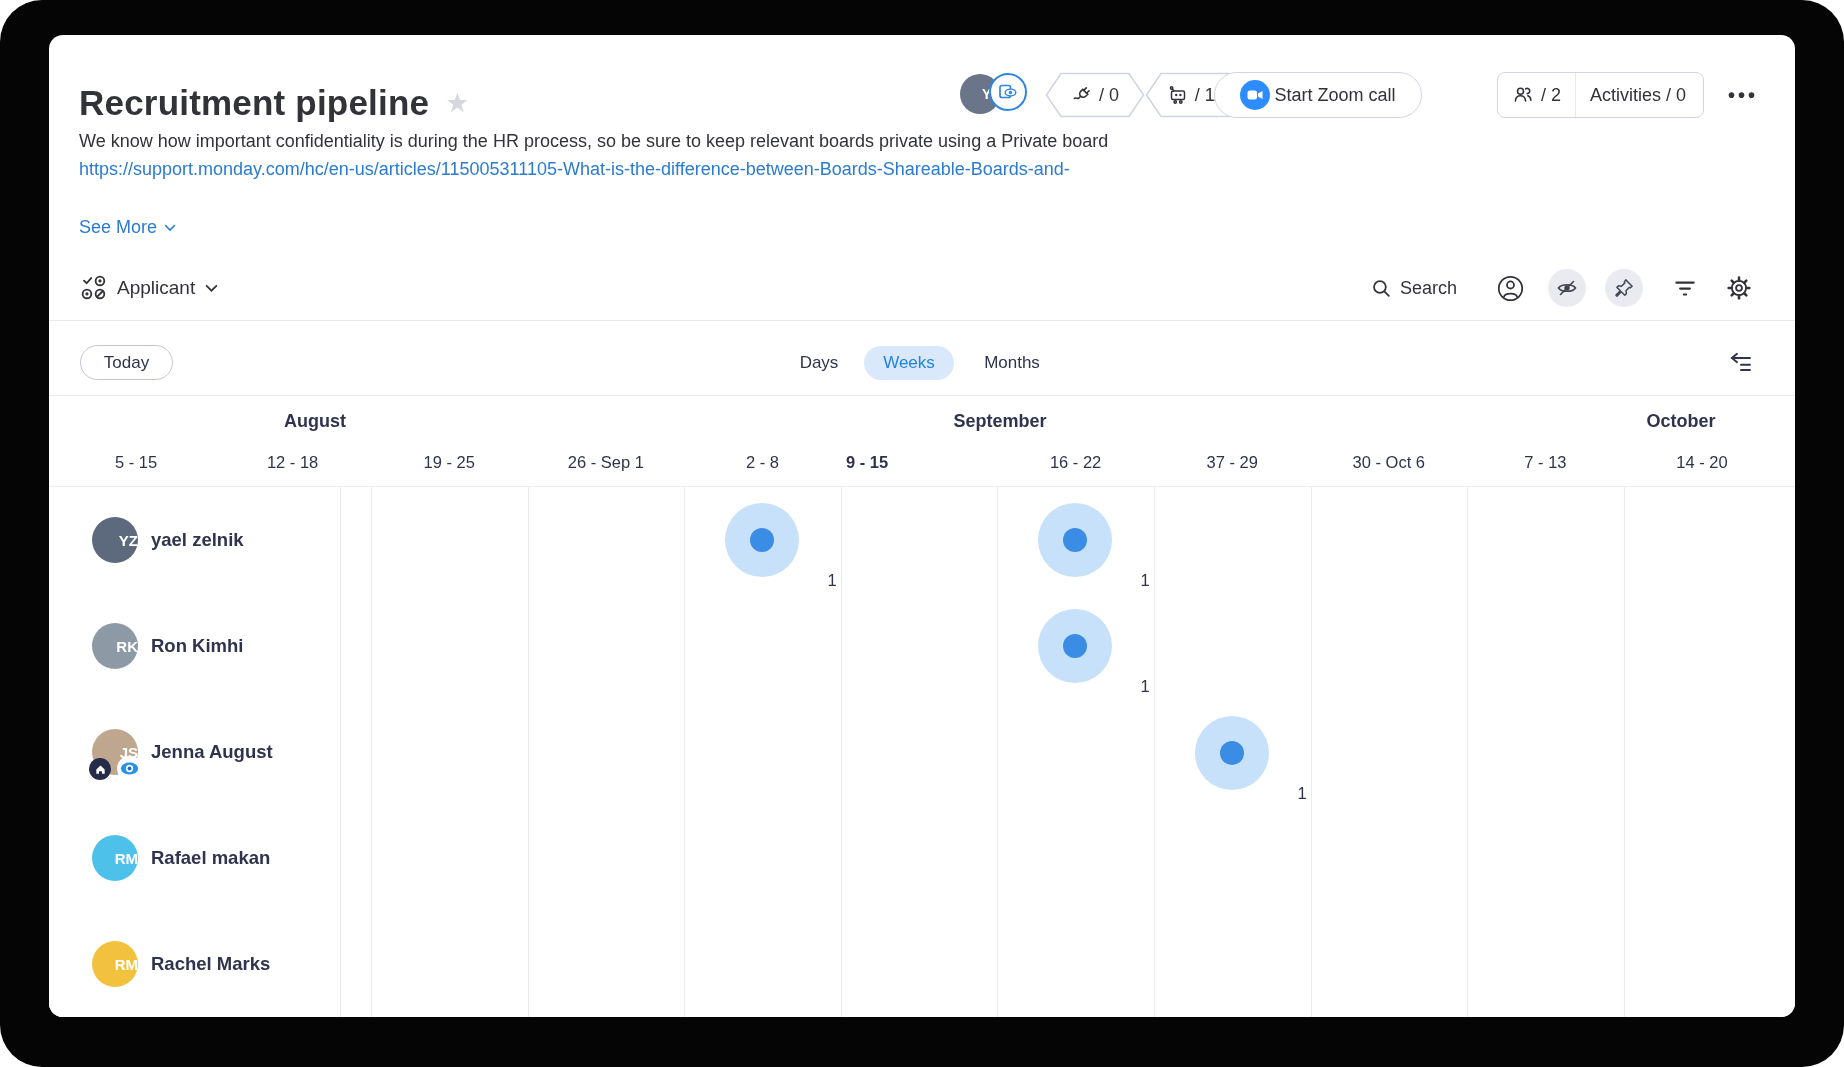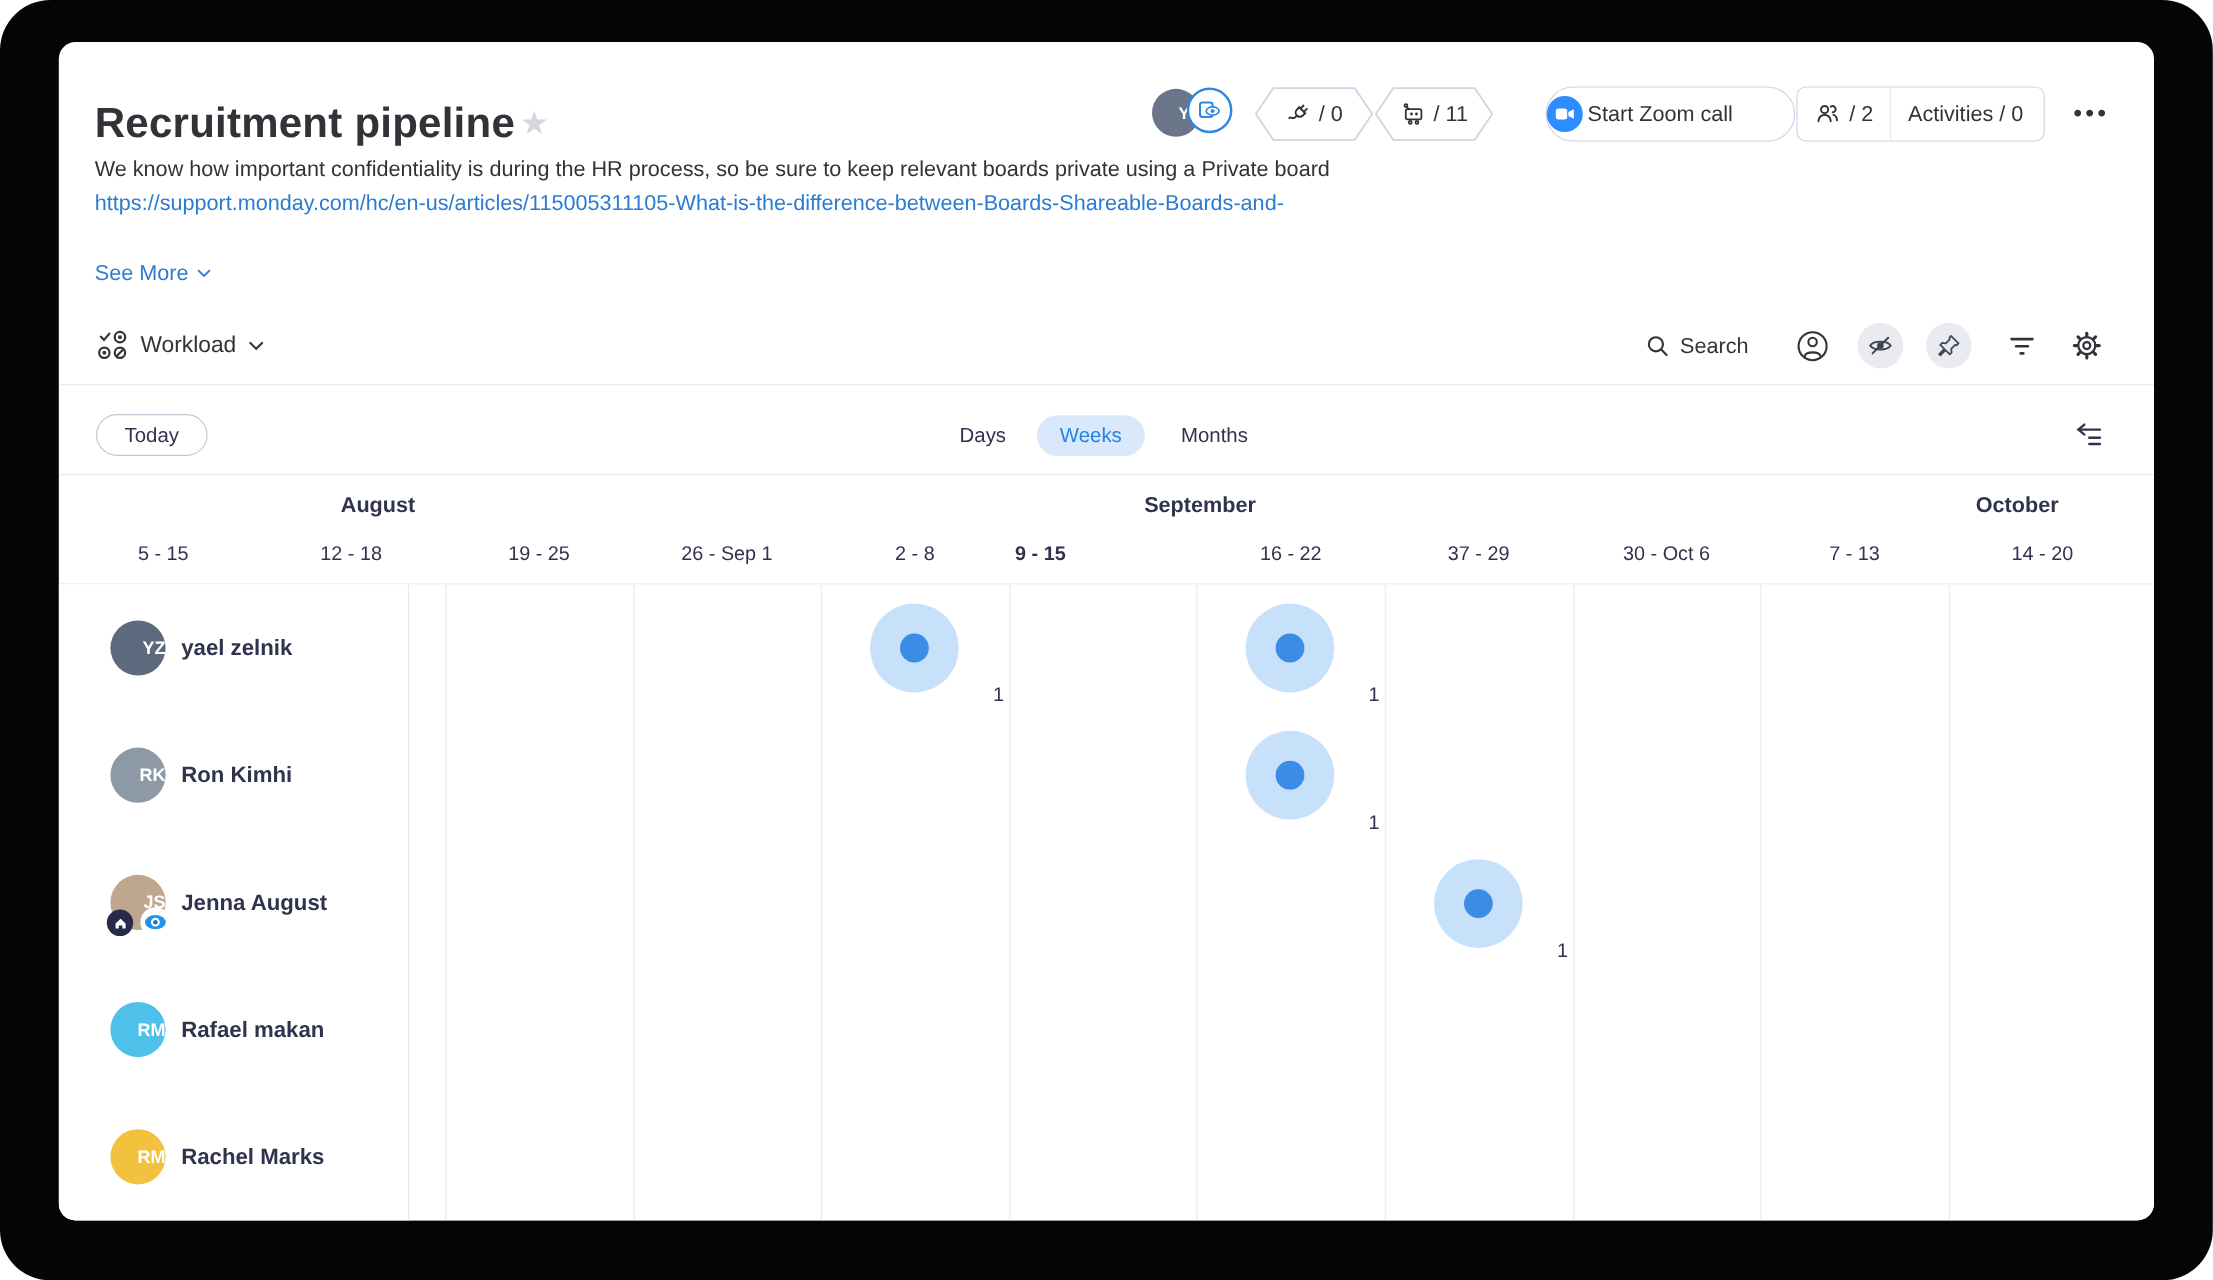--- a/index.html
+++ b/index.html
@@ -7,38 +7,38 @@
     --border:#d0d4e4; --divider:#e6e9ef; --grid:#e9ecf2;
     --bubble:#c8e1fa; --bubble-dot:#3b8ce4; --weeks-bg:#d9e9fb; --weeks-text:#2383e2;
     --chip:#e9ebf1;
   }
   *{box-sizing:border-box;margin:0;padding:0}
   html,body{width:1844px;height:1067px;background:#fff;font-family:"Liberation Sans",sans-serif;overflow:hidden}
   .stage{position:absolute;inset:0;width:1844px;height:1067px;background:#050505;border-radius:42px;overflow:hidden}
   .card{position:absolute;left:49px;top:35px;width:1746px;height:982px;background:#fff;border-radius:14px;overflow:hidden}
 
   
-  .title-row{position:absolute;left:30px;top:48px;display:flex;align-items:center;gap:4px}
+  .title-row{position:absolute;left:30px;top:48px;display:flex;align-items:center;gap:16px}
   .title-row h1{font-size:35px;font-weight:700;color:var(--dark);letter-spacing:.2px}
   .star{font-size:27px;color:#d4d7e0;line-height:1;cursor:pointer}
   .desc{position:absolute;left:30px;top:92px;width:1070px;font-size:18px;line-height:28px;color:var(--dark)}
   .desc a{color:var(--link);text-decoration:none;display:block}
   .see-more{position:absolute;left:30px;top:182px;display:flex;align-items:center;gap:7px;font-size:18px;color:var(--link);cursor:pointer}
 
   .top-actions{position:absolute;left:0;top:0;width:100%;height:110px}
   .avatar{border-radius:50%;display:flex;align-items:center;justify-content:flex-end;color:#fff;font-weight:700}
   .owner-avatar{position:absolute;left:911px;top:39px;width:40px;height:40px;font-size:14px}
   .presence-badge{position:absolute;left:940px;top:38px;width:38px;height:38px;border-radius:50%;background:#fff;border:2px solid #2f86e0;display:flex;align-items:center;justify-content:center}
   .hex{position:absolute;width:100px;height:46px;display:flex;align-items:center;justify-content:center;gap:7px;font-size:18px;color:var(--dark);cursor:pointer}
   .hex svg.frame{position:absolute;inset:0}
   .hex .content{position:relative;display:flex;align-items:center;gap:6px}
   .hex1{left:996px;top:37px}
   .hex2{left:1096px;top:37px}
   .pill{position:absolute;top:37px;height:46px;background:#fff;border:1px solid var(--border);display:flex;align-items:center;font-size:18px;color:var(--dark);cursor:pointer}
-  .zoom-pill{left:1239px;width:208px;border-radius:23px;gap:4px}
+  .zoom-pill{left:1165px;width:208px;border-radius:23px;justify-content:center;gap:4px}
   .zoom-cam{width:30px;height:30px;border-radius:50%;background:#2d8cff;display:flex;align-items:center;justify-content:center}
   .counts-pill{left:1448px;width:207px;border-radius:8px;padding:0}
   .counts-cell{display:flex;align-items:center;justify-content:center;gap:7px;height:100%;padding:0 14px;cursor:pointer}
   .counts-sep{width:1px;height:100%;background:var(--divider)}
   .menu-dots{position:absolute;left:1672px;top:44px;width:44px;height:32px;display:flex;align-items:center;justify-content:center;font-size:20px;letter-spacing:3px;color:var(--dark);cursor:pointer;font-weight:700}
 
   
   .toolbar{position:absolute;left:0;top:231px;width:100%;height:44px}
   .view-switcher{position:absolute;left:26px;top:0;height:44px;display:flex;align-items:center;gap:10px;padding:0 6px;cursor:pointer}
   .view-switcher .label{font-size:19px;font-weight:500;color:var(--dark)}
@@ -186,21 +186,21 @@
             <g fill="none" stroke="#323338" stroke-width="1.7" stroke-linecap="round">
               <path d="M2.8 5.2 L5.2 7.6 L9.4 2.8"></path>
               <circle cx="17.5" cy="5.5" r="4"></circle>
               <circle cx="5.5" cy="17.5" r="4"></circle>
               <circle cx="17.5" cy="17.5" r="4"></circle>
               <line x1="15" y1="20" x2="20" y2="15"></line>
             </g>
             <circle cx="17.5" cy="5.5" r="1.5" fill="#323338"></circle>
             <circle cx="5.5" cy="17.5" r="1.5" fill="#323338"></circle>
           </svg>
-        <span class="label">Workload</span>
+        <span class="label">Applicant</span>
         <svg width="13" height="9" viewBox="0 0 12 8">
             <path d="M1.5 1.5 L6 6 L10.5 1.5" fill="none" stroke="#323338" stroke-width="1.6" stroke-linecap="round"></path>
           </svg>
       </div>
 
 
       <div class="search-group">
         <svg width="21" height="21" viewBox="0 0 20 20">
             <circle cx="8.5" cy="8.5" r="5.6" fill="none" stroke="#323338" stroke-width="1.7"></circle>
             <line x1="12.9" y1="12.9" x2="17" y2="17" stroke="#323338" stroke-width="1.7" stroke-linecap="round"></line>

